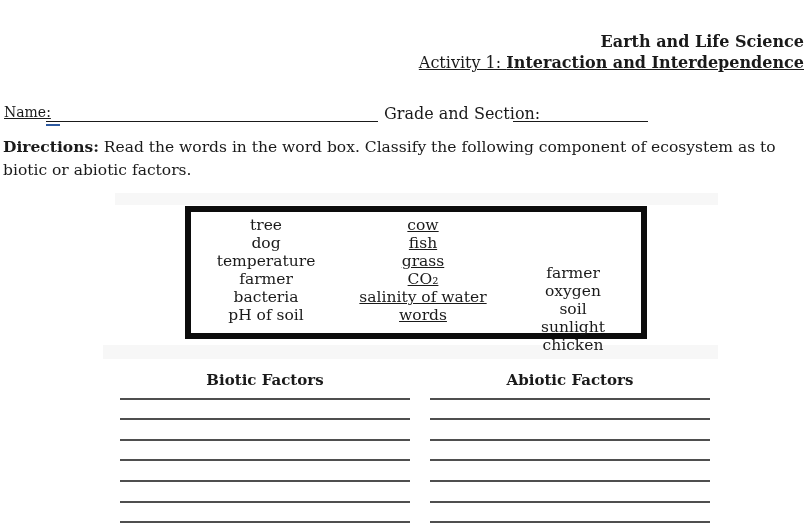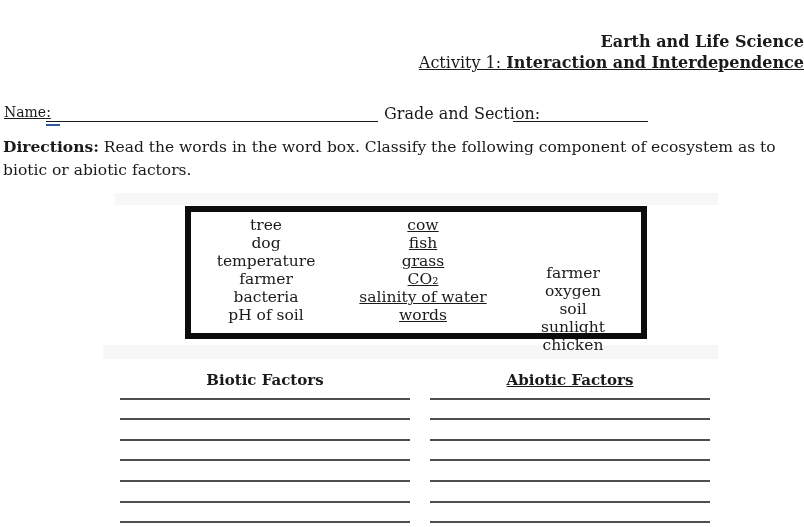--- a/index.html
+++ b/index.html
@@ -87,21 +87,21 @@
   .word-col-2 { width: 136px; margin-top: 48px; }
 
   
   .factors-header {
     top: 371px;
     font-size: 15px;
     font-weight: bold;
     text-align: center;
   }
   .biotic-header { left: 120px; width: 290px; }
-  .abiotic-header { left: 430px; width: 280px; text-decoration: underline; }
+  .abiotic-header { left: 430px; width: 280px; }
 
   
   .answer-lines {
     top: 379px;
   }
   .answer-lines-left { left: 120px; width: 290px; }
   .answer-lines-right { left: 430px; width: 280px; }
   .answer-line {
     height: 20.6px;
     box-sizing: border-box;

